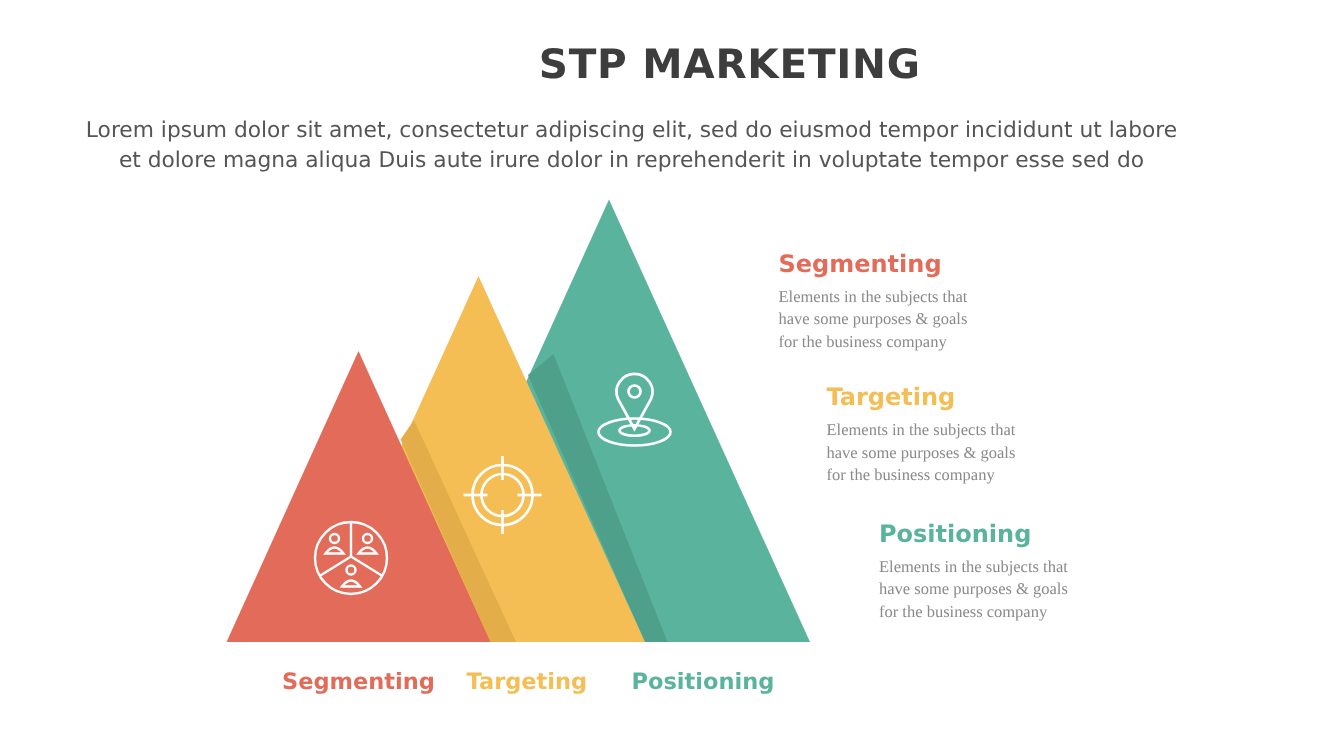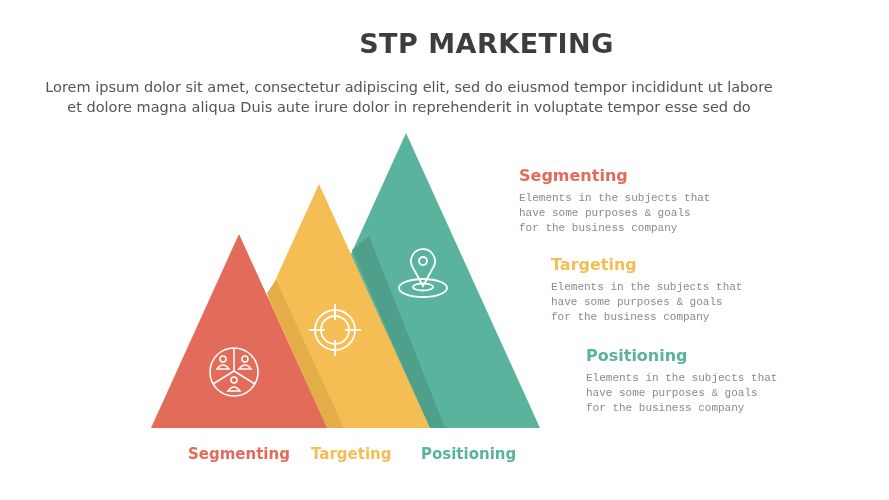--- a/index.html
+++ b/index.html
@@ -1,24 +1,24 @@
 <!DOCTYPE html>
 <html><head>
 <meta charset="utf-8">
 <style>
   html, body { margin: 0; padding: 0; background: #ffffff; }
   body { width: 889px; height: 500px; position: relative; overflow: hidden; font-family: "DejaVu Sans", sans-serif; }
   .title { position: absolute; top: 28px; left: 0; width: 889px; text-align: center; font-size: 27px; font-weight: bold; color: #3d3d3d; letter-spacing: 0.5px; padding-left: 42px; }
-  .subtitle { position: absolute; top: 77px; left: 0; width: 818px; text-align: center; font-size: 14.5px; line-height: 20px; color: #555; }
+  .subtitle { position: absolute; top: 77px; left: 12px; width: 818px; text-align: center; font-size: 14.5px; line-height: 20px; color: #555; }
   .subtitle span { display: block; }
   svg.diagram { position: absolute; left: 0; top: 0; }
   .bottom-label { position: absolute; top: 445px; font-size: 15px; font-weight: bold; }
   .desc-block { position: absolute; width: 200px; }
   .desc-title { font-size: 16px; font-weight: bold; margin-bottom: 6px; }
-  .desc-text { font-family: Liberation Mono, monospace; font-size: 11px; line-height: 15px; color: #8a8a8a; }
+  .desc-text { font-family: Liberation Serif, serif; font-size: 11px; line-height: 15px; color: #8a8a8a; }
   .desc-text span { display: block; }
 </style>
 </head>
 <body>
 
 <div class="title" data-name="page-title">STP MARKETING</div>
 <div class="subtitle" data-name="page-subtitle">
   <span data-name="subtitle-line">Lorem ipsum dolor sit amet, consectetur adipiscing elit, sed do eiusmod tempor incididunt ut labore</span>
   <span data-name="subtitle-line">et dolore magna aliqua Duis aute irure dolor in reprehenderit in voluptate tempor esse sed do</span>
 </div>

